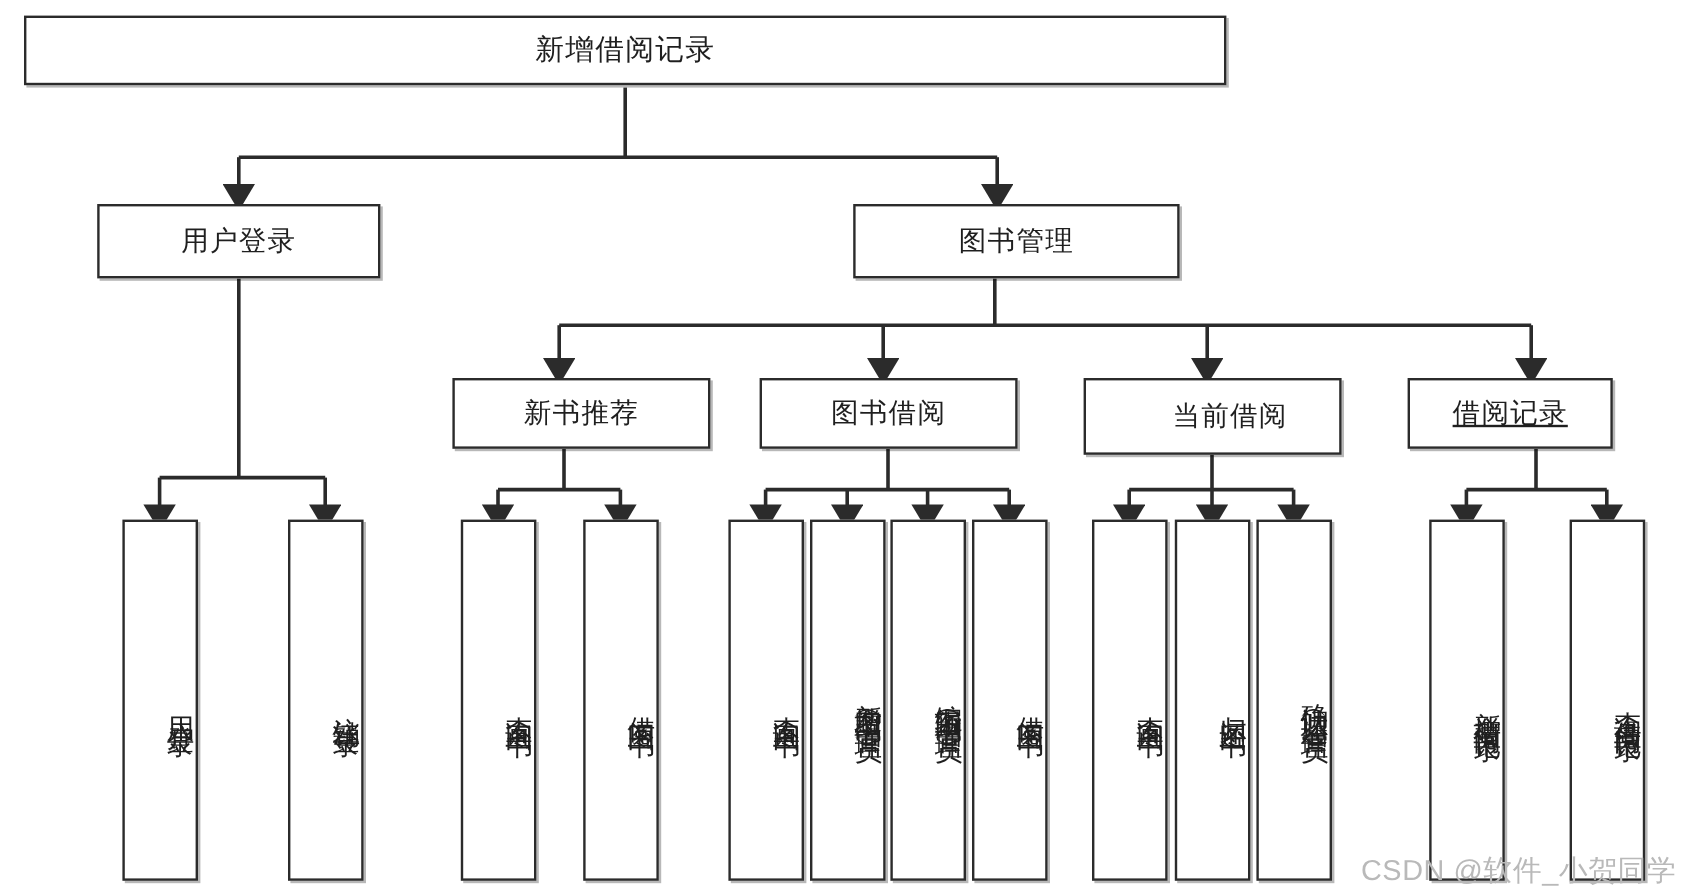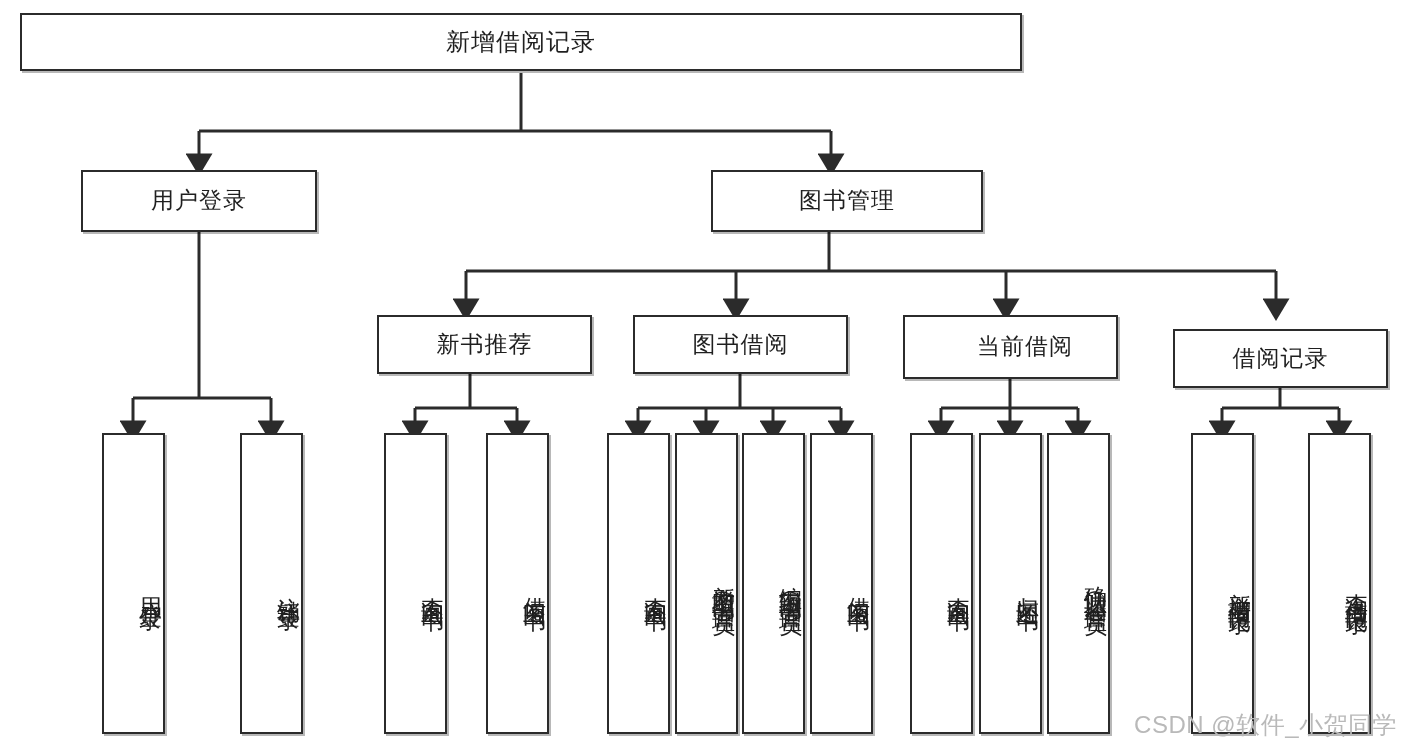--- a/index.html
+++ b/index.html
@@ -141,21 +141,21 @@
 
   <div class="node horiz" style="left:377px; top:315px; width:215px; height:59px;">
     <span>新书推荐</span>
   </div>
   <div class="node horiz" style="left:633px; top:315px; width:215px; height:59px;">
     <span>图书借阅</span>
   </div>
   <div class="node horiz" style="left:903px; top:315px; width:215px; height:64px;padding-left:29px;">
     <span>当前借阅</span>
   </div>
-  <div class="node horiz" style="left:1173px; top:329px; width:215px; height:59px;">
+  <div class="node horiz" style="left:1173px; top:315px; width:171px; height:59px;text-decoration:underline;">
     <span>借阅记录</span>
   </div>
 
   <div class="node vert" style="left:102px; top:433px; width:63px; height:301px;">
     <span class="vlabel">用户登录</span>
   </div>
   <div class="node vert" style="left:240px; top:433px; width:63px; height:301px;">
     <span class="vlabel">注销登录</span>
   </div>
 

